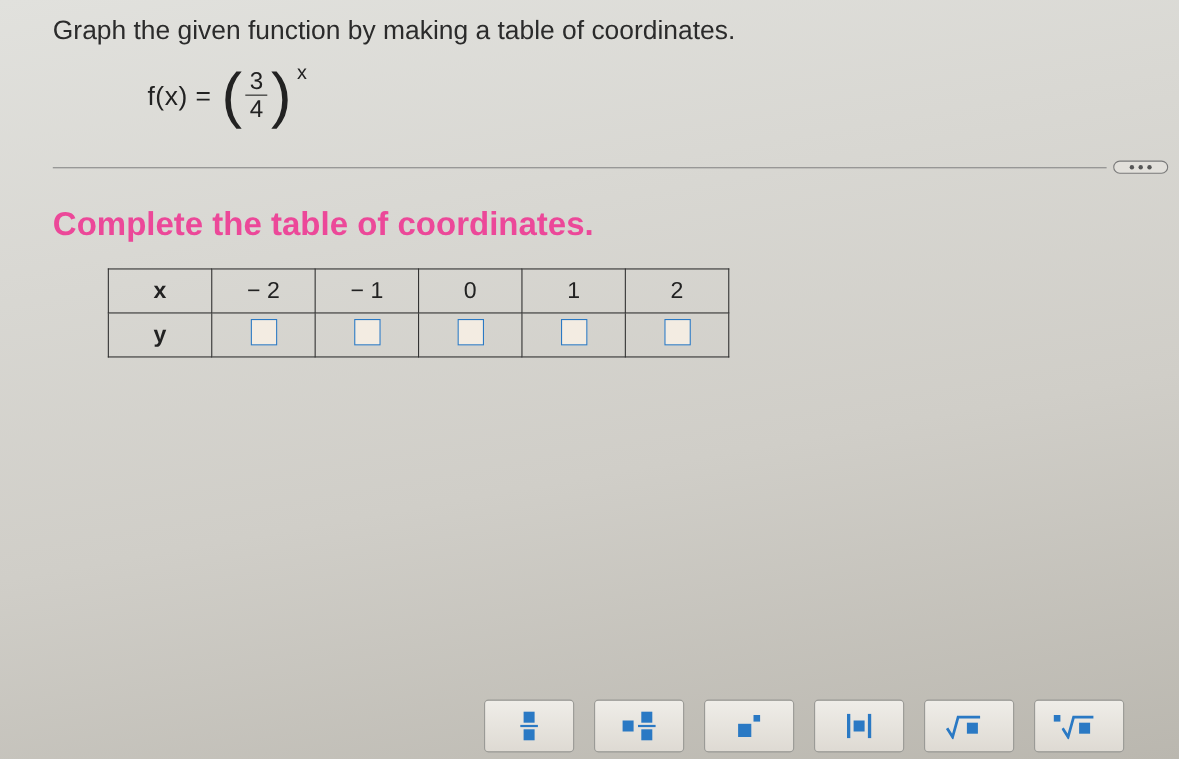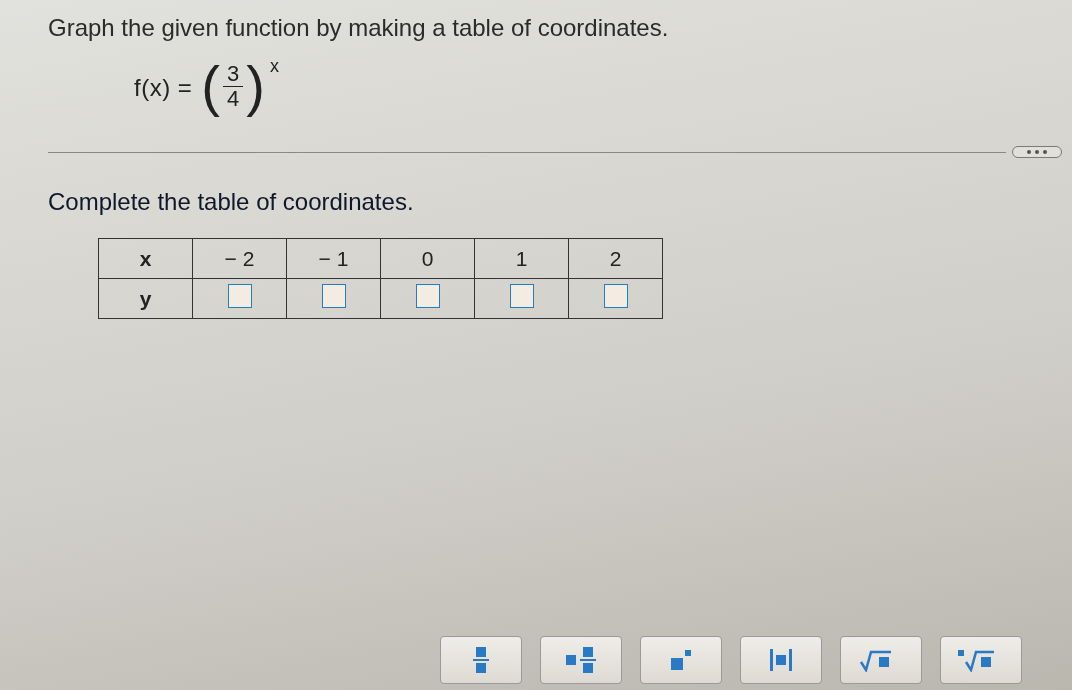--- a/index.html
+++ b/index.html
@@ -60,23 +60,24 @@
     margin-left: 6px;
     display: flex;
     gap: 4px;
     background: #e2e0db;
   }
   .ellipsis-btn .dot {
     width: 4px; height: 4px; background: #555; border-radius: 50%;
   }
   
   .sub-instruction {
-    font-size: 24px;
-    color: #0f172a;
+    font-size: 30px;
+    color: #ec4899;
     margin-bottom: 22px;
+    font-weight: bold;
   }
   
   .table-wrap { margin-left: 50px; }
   table.coord {
     border-collapse: collapse;
     margin-bottom: 6px;
   }
   table.coord td {
     border: 1.5px solid #333;
     width: 94px;

